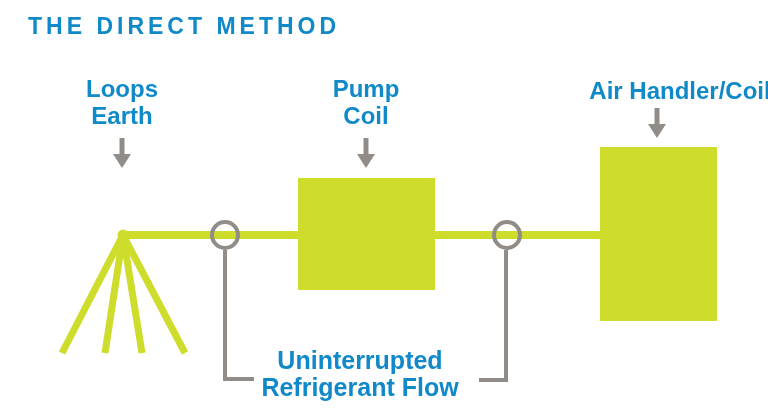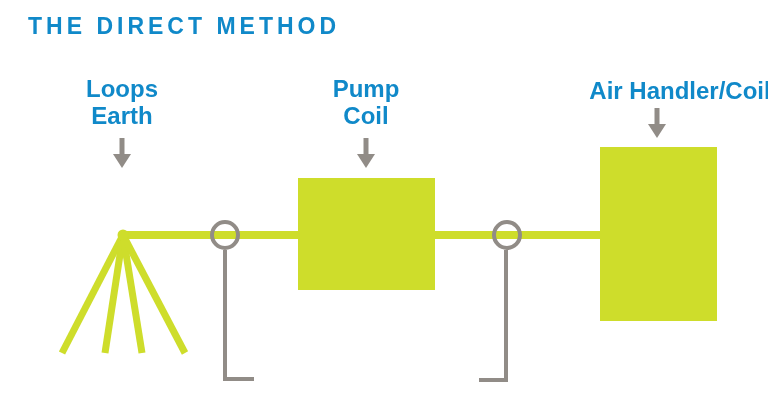--- a/index.html
+++ b/index.html
@@ -149,14 +149,18 @@
   <div class="green-box box-air-handler"></div>
 
   <div class="junction-circle junction-left"></div>
   <div class="junction-circle junction-right"></div>
 
   <div class="connector conn-left-vertical"></div>
   <div class="connector conn-left-elbow"></div>
   <div class="connector conn-right-vertical"></div>
   <div class="connector conn-right-elbow"></div>
 
+  <div class="component-label label-flow">
+    <div>Uninterrupted</div>
+    <div>Refrigerant Flow</div>
+  </div>
 
 </div>
 
 </body></html>

